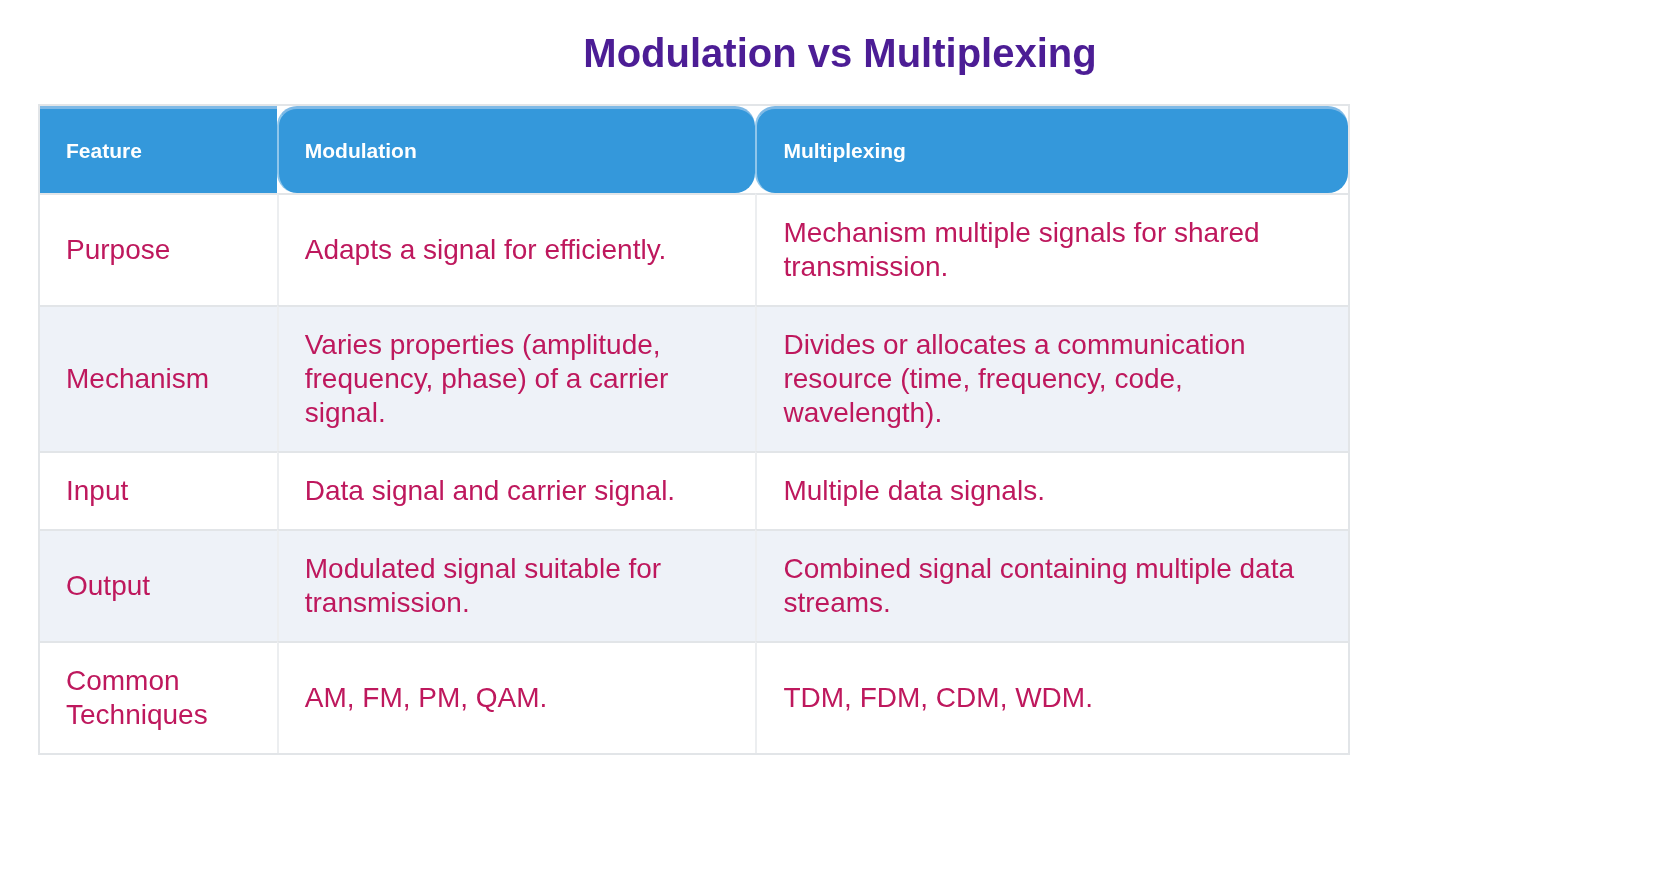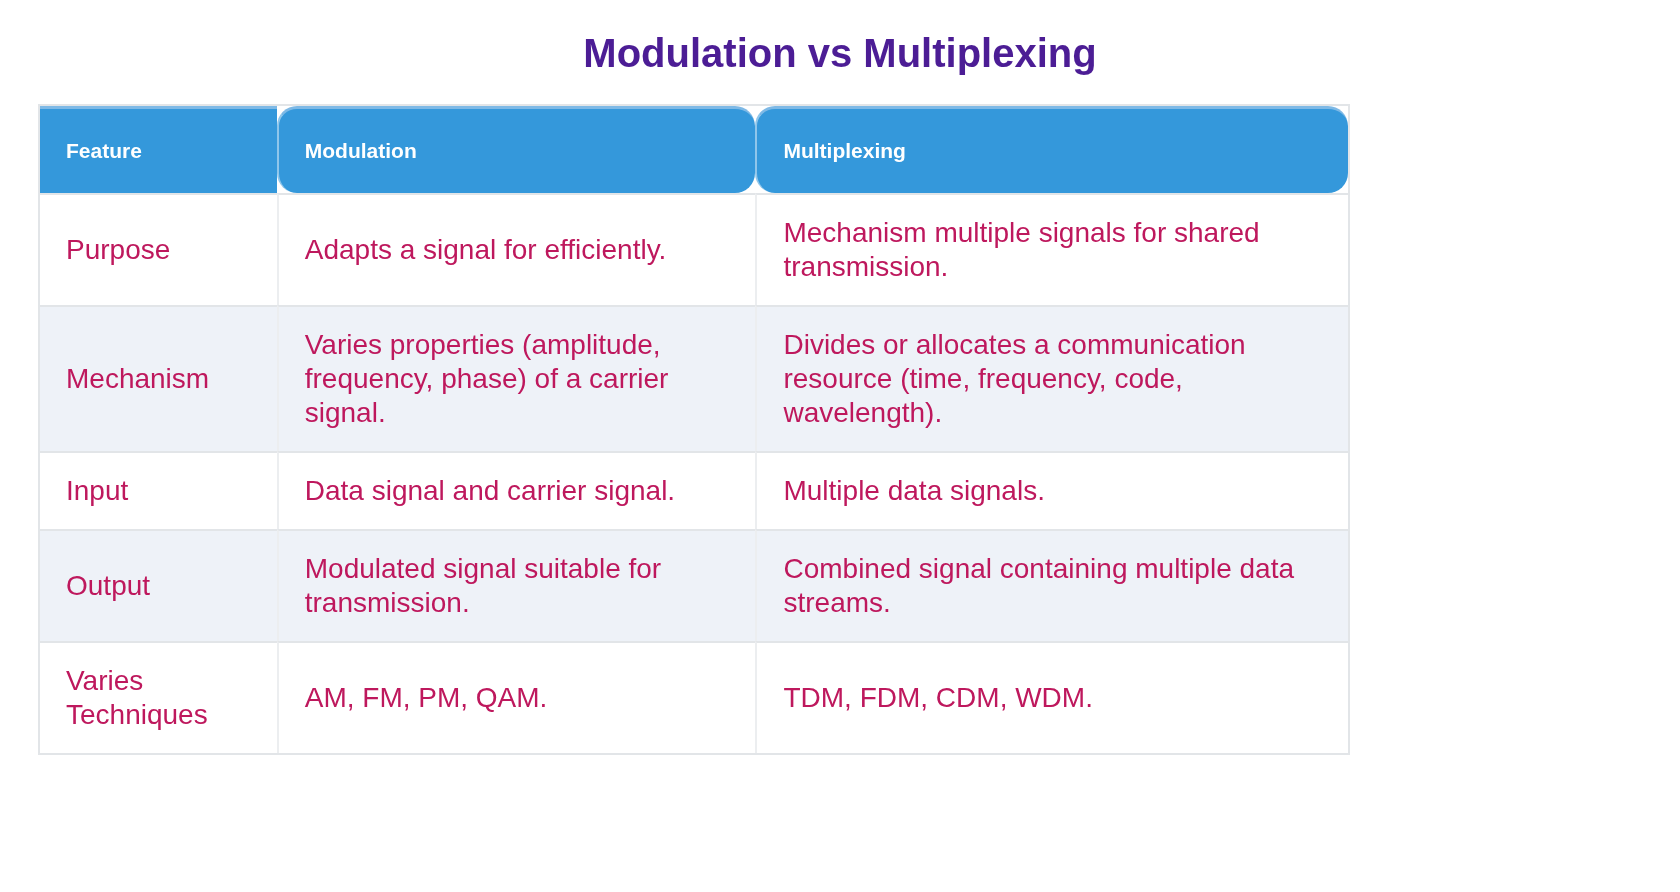--- a/index.html
+++ b/index.html
@@ -103,20 +103,20 @@
         <td>Input</td>
         <td>Data signal and carrier signal.</td>
         <td>Multiple data signals.</td>
       </tr>
       <tr>
         <td>Output</td>
         <td>Modulated signal suitable for transmission.</td>
         <td>Combined signal containing multiple data streams.</td>
       </tr>
       <tr>
-        <td>Varies Techniques</td>
+        <td>Common Techniques</td>
         <td>AM, FM, PM, QAM.</td>
         <td>TDM, FDM, CDM, WDM.</td>
       </tr>
     </tbody>
   </table>
 
 </div>
 
 </body></html>

